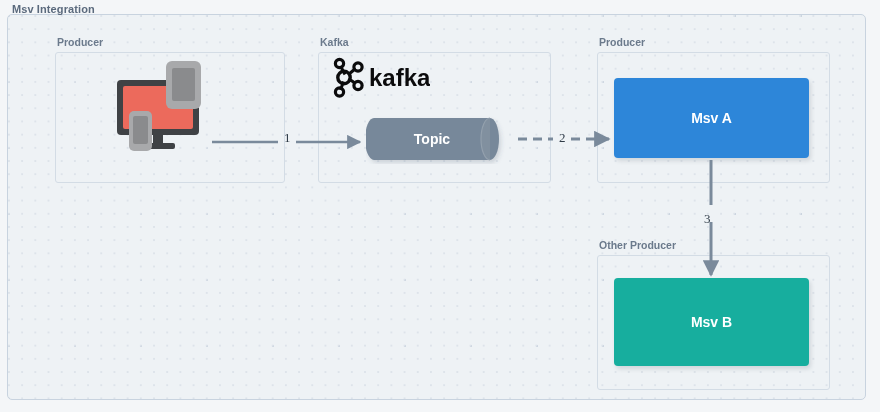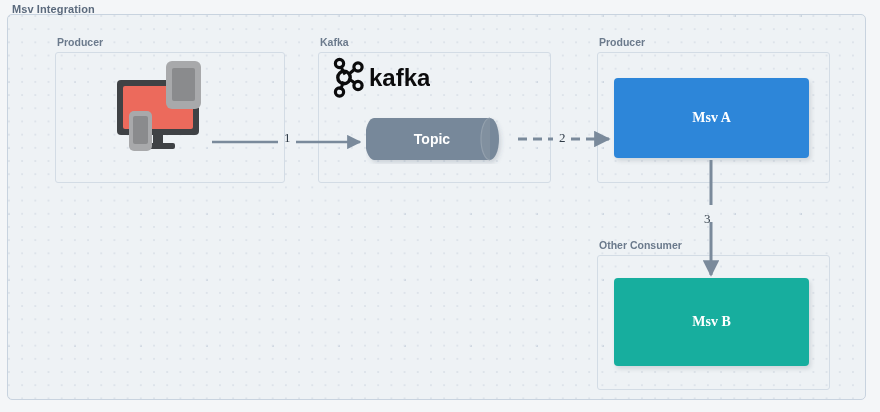--- a/index.html
+++ b/index.html
@@ -74,21 +74,20 @@
     text-align:right;
   }
 
   
   .svc{
     position:absolute;z-index:3;
     border-radius:4px;
     display:flex;align-items:center;justify-content:center;
     color:#ffffff;font-size:14px;font-weight:bold;
     box-shadow:2px 3px 4px rgba(60,72,88,.16);
-    font-family:Liberation Serif, serif;
   }
   #svc-a{left:614px;top:78px;width:195px;height:80px;background:#2d86d9;}
   #svc-b{left:614px;top:278px;width:195px;height:88px;background:#17ae9e;text-align:right;}
 
   
   #edges{position:absolute;left:0;top:0;width:880px;height:412px;z-index:4;pointer-events:none;}
   .edge-label{
     position:absolute;z-index:5;
     font-size:13px;color:#2f3b47;
     font-family:"Liberation Serif", serif;
@@ -170,21 +169,21 @@
   <div class="grp" id="grp-consumer">
     <div class="grp-label">Producer</div>
     <div class="grp-body"></div>
   </div>
 
   <div class="svc" id="svc-a">
     <span>Msv A</span>
   </div>
 
   <div class="grp" id="grp-other">
-    <div class="grp-label">Other Consumer</div>
+    <div class="grp-label">Other Producer</div>
     <div class="grp-body"></div>
   </div>
 
   <div class="svc" id="svc-b">
     <span>Msv B</span>
   </div>
 
   <svg id="edges">
     <defs>
       <marker id="arrowHead" viewBox="0 0 10 10" refX="9" refY="5" markerWidth="5.5" markerHeight="5.5" orient="auto-start-reverse">

